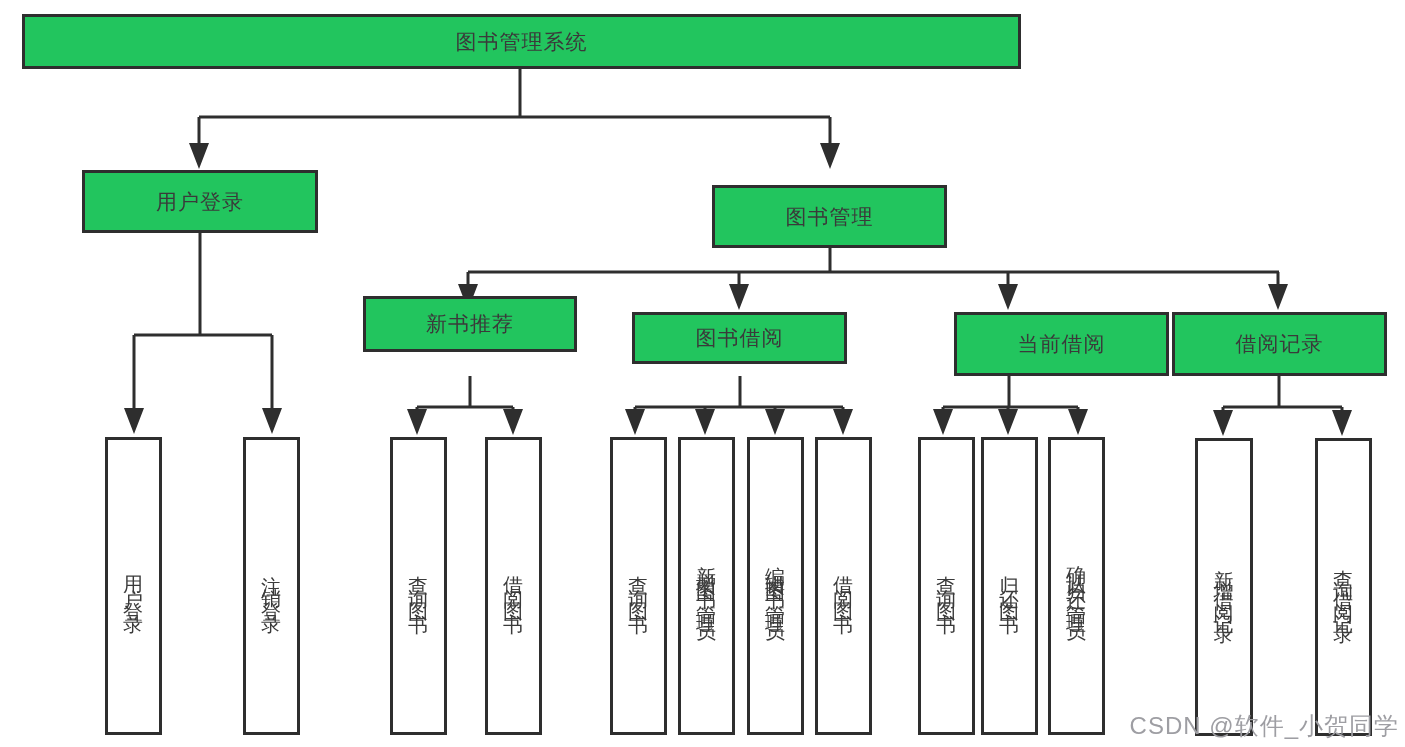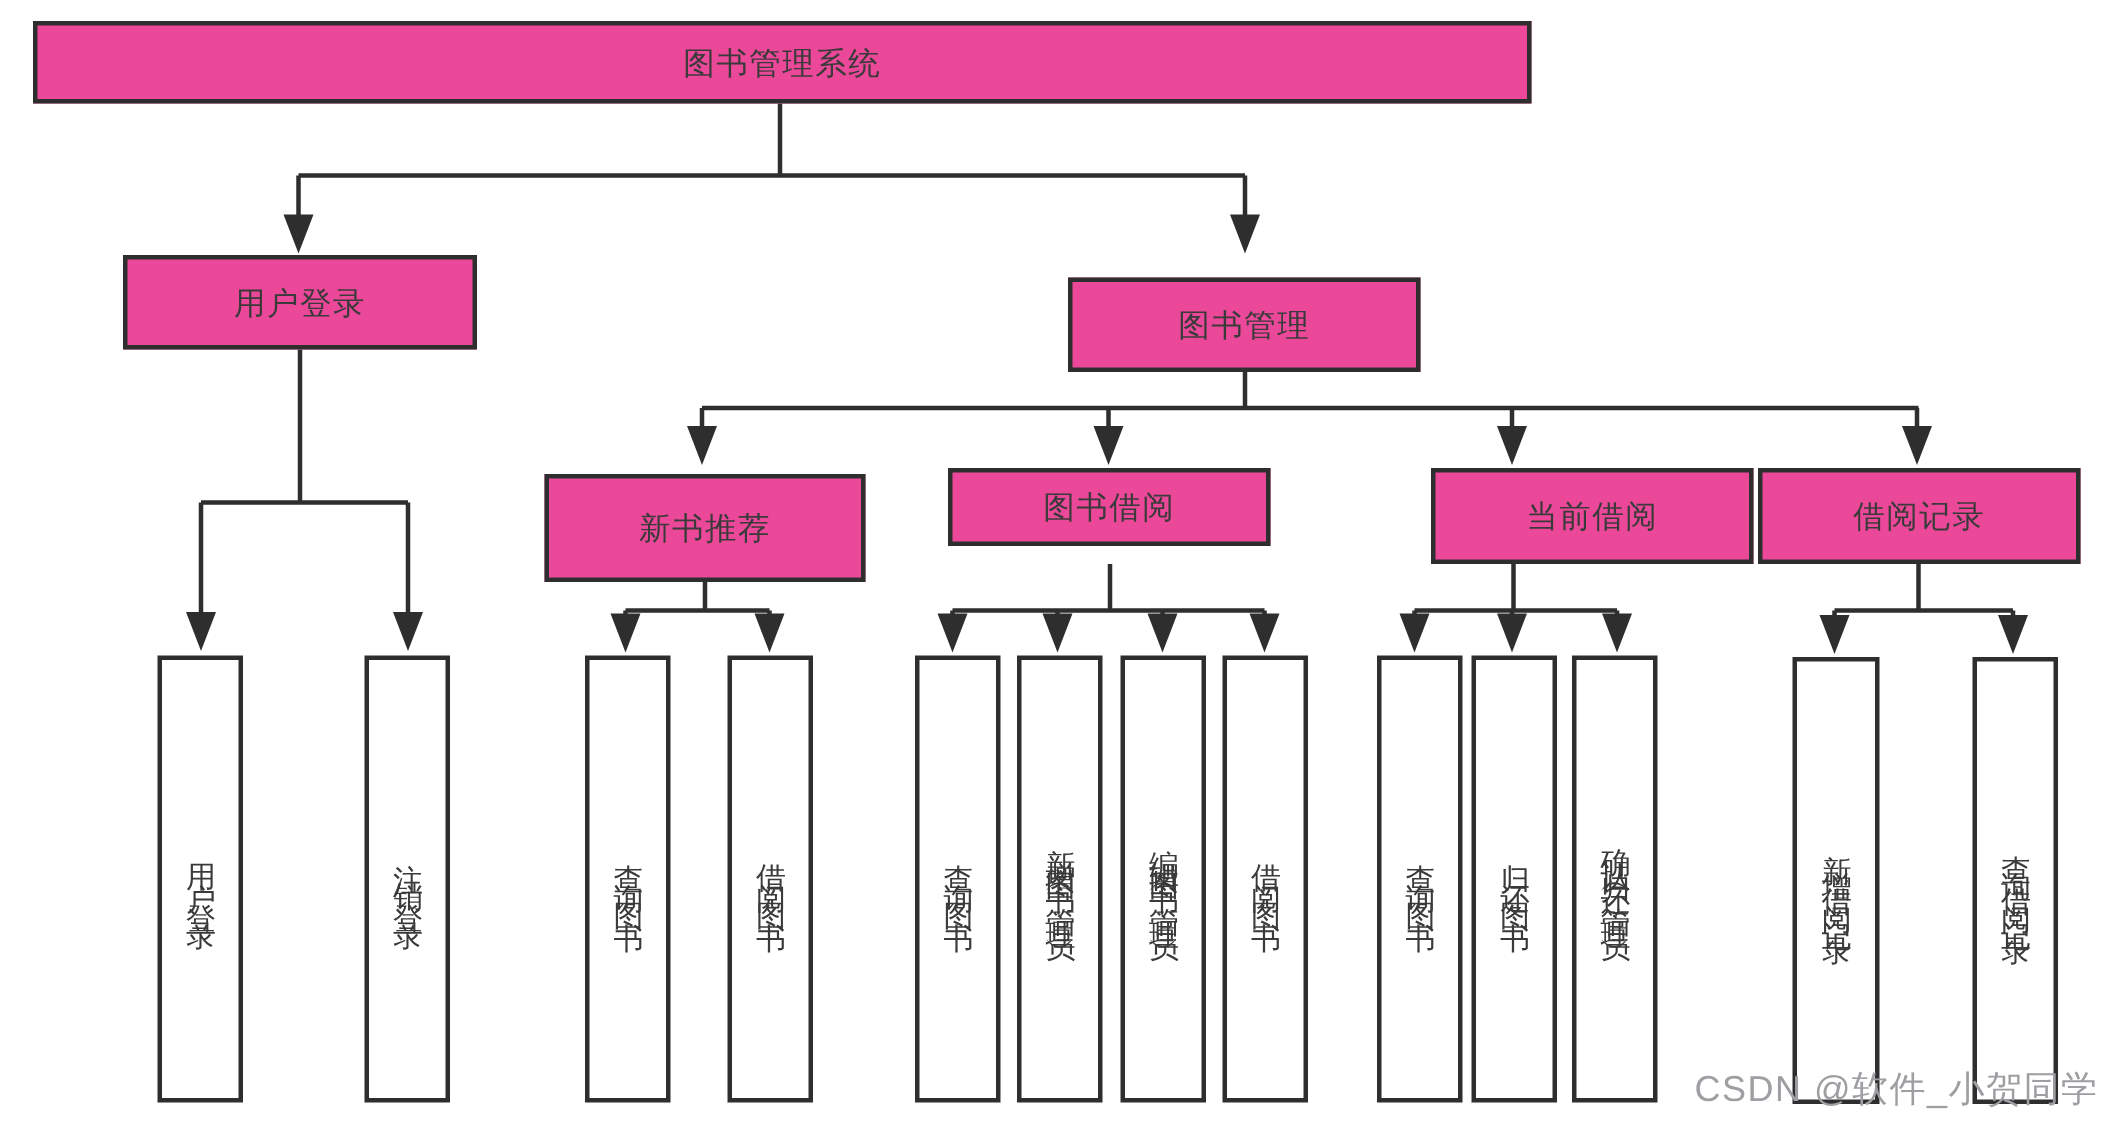--- a/index.html
+++ b/index.html
@@ -14,21 +14,21 @@
   .canvas{
     position:relative;
     width:1405px;height:747px;
     background:var(--bg);
     overflow:hidden;
   }
   .connectors{position:absolute;left:0;top:0;width:1405px;height:747px;}
   .node{
     position:absolute;
     border:3px solid var(--line);
-    background:#ec4899;
+    background:#22c55e;
     display:flex;align-items:center;justify-content:center;
     font-size:21px;color:var(--text);
     letter-spacing:1px;
     white-space:nowrap;
   }
   .leaf{
     position:absolute;
     border:3px solid var(--line);
     background:#fff;
     display:flex;align-items:center;justify-content:center;
@@ -89,21 +89,21 @@
       M1068 409 L1088 409 L1078 435 Z
       M1213 410 L1233 410 L1223 436 Z
       M1332 410 L1352 410 L1342 436 Z"></path>
   </svg>
 
   <div class="node" style="left:22px;top:14px;width:999px;height:55px">图书管理系统</div>
 
   <div class="node" style="left:82px;top:170px;width:236px;height:63px">用户登录</div>
   <div class="node" style="left:712px;top:185px;width:235px;height:63px">图书管理</div>
 
-  <div class="node" style="left:363px;top:316px;width:214px;height:72px">新书推荐</div>
+  <div class="node" style="left:363px;top:296px;width:214px;height:56px">新书推荐</div>
   <div class="node" style="left:632px;top:312px;width:215px;height:52px">图书借阅</div>
   <div class="node" style="left:954px;top:312px;width:215px;height:64px">当前借阅</div>
   <div class="node" style="left:1172px;top:312px;width:215px;height:64px">借阅记录</div>
 
   <div class="leaf" style="left:105px;top:437px;width:57px;height:298px">
     <span class="ls4">用户登录</span>
   </div>
   <div class="leaf" style="left:243px;top:437px;width:57px;height:298px">
     <span class="ls4">注销登录</span>
   </div>

